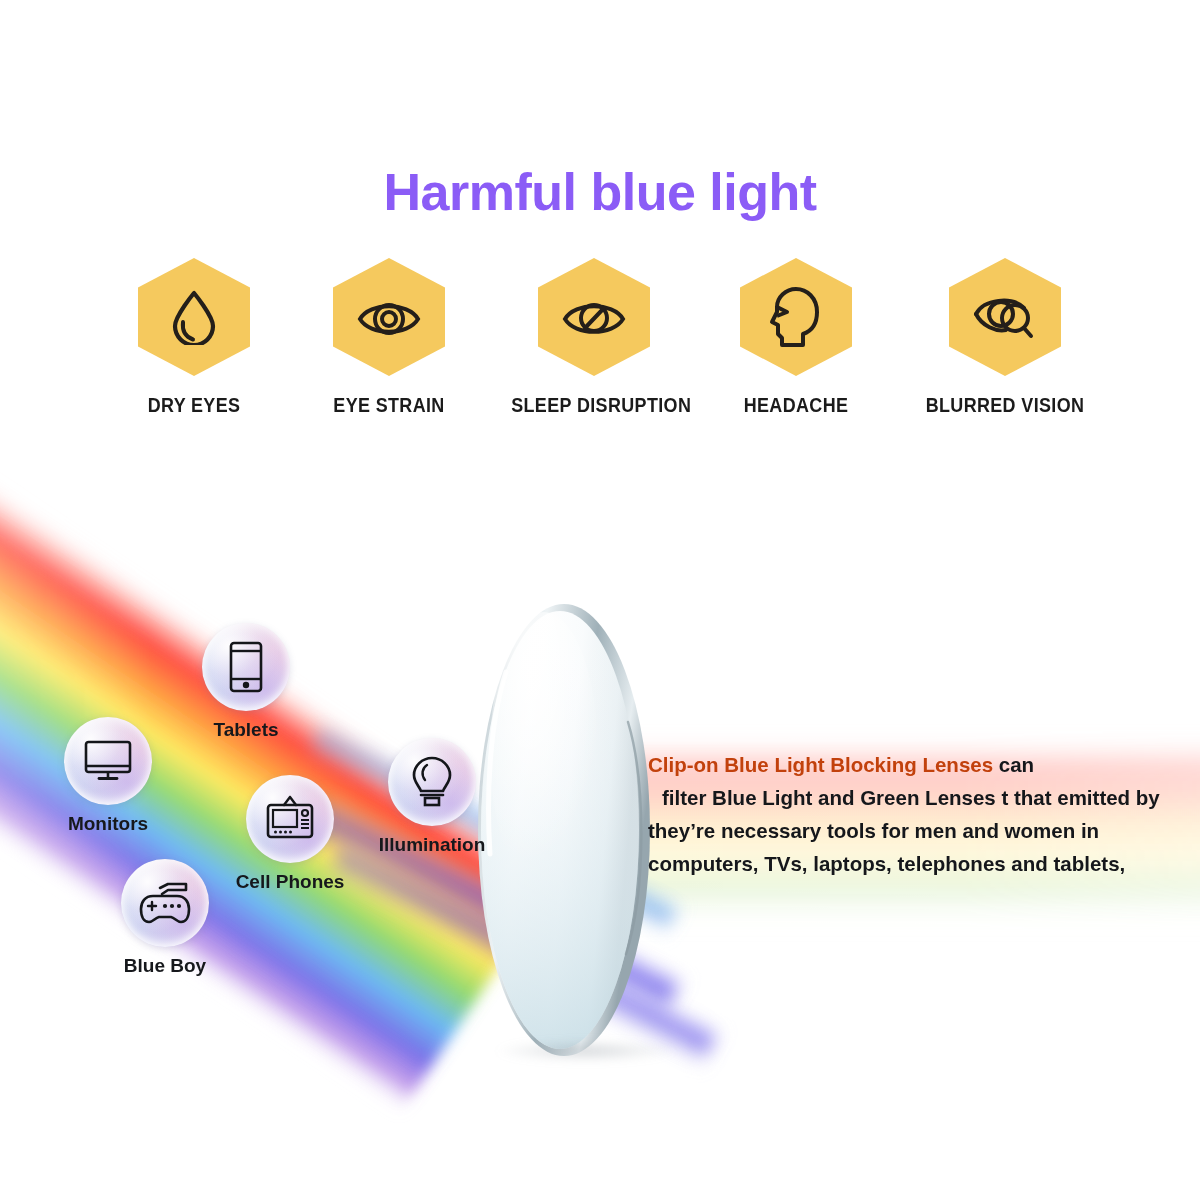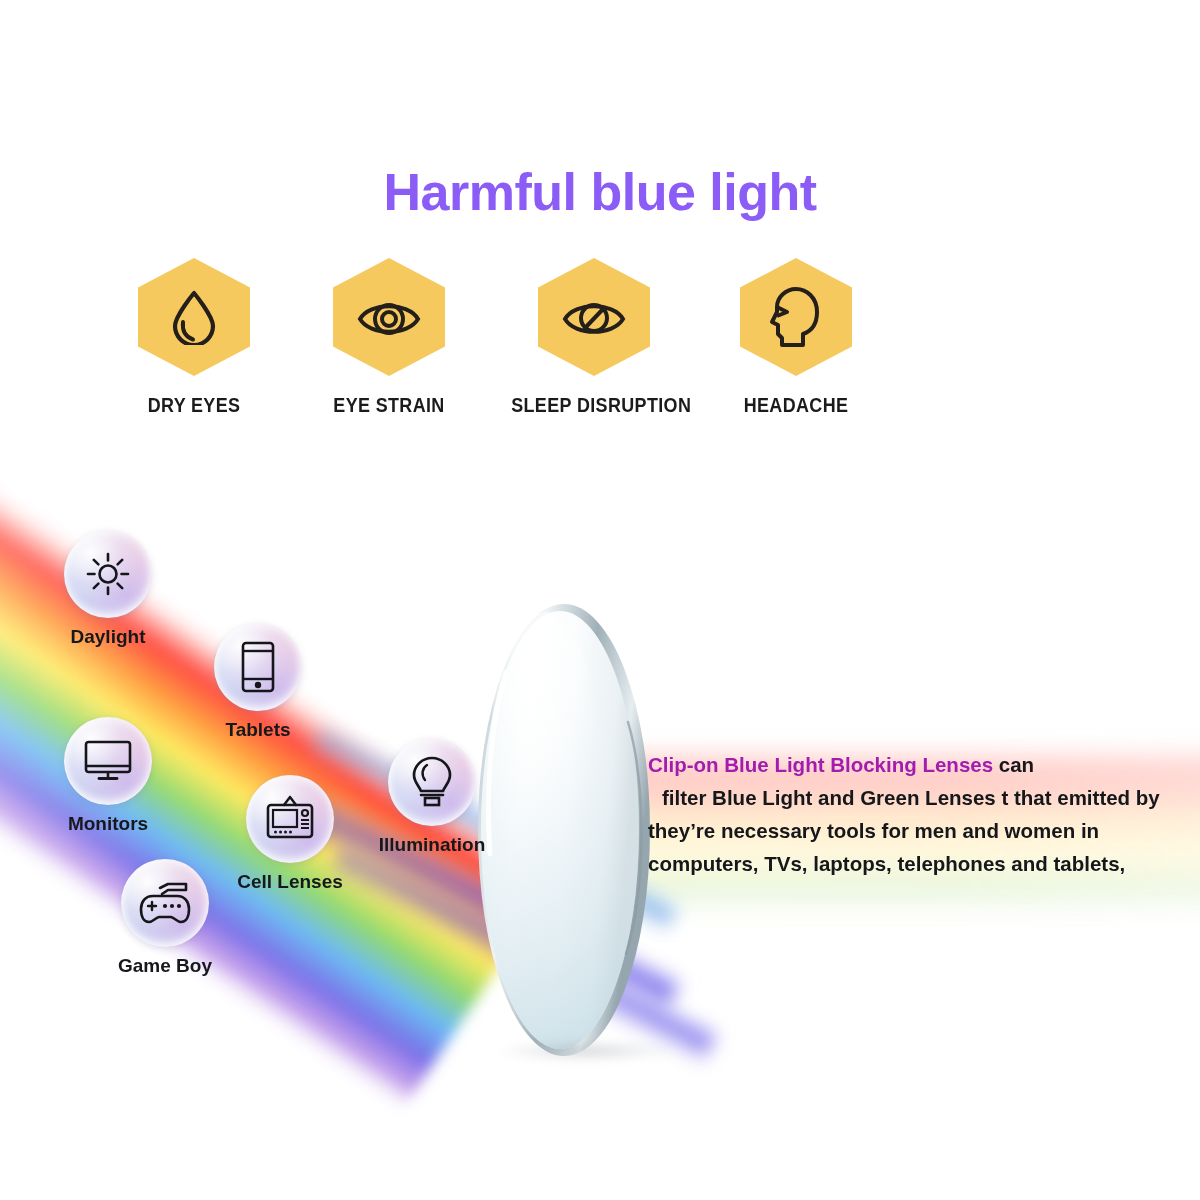--- a/index.html
+++ b/index.html
@@ -65,21 +65,21 @@
     font-family:"Liberation Sans","DejaVu Sans",sans-serif;
   }
 
   
   #copy-block{
     position:absolute;left:648px;top:748px;width:530px;
     font-family:"Liberation Sans","DejaVu Sans",sans-serif;
     font-size:20.5px;font-weight:bold;line-height:33px;color:#15171b;
     text-align:left;
   }
-  #copy-highlight{color:#a21caf;font-weight:bold;}
+  #copy-highlight{color:#c2410c;font-weight:bold;}
   .copy-line{display:block;}
   .copy-line.indent{padding-left:14px;}
 </style>
 </head>
 <body>
 
 <div id="stage">
 
   <svg id="beams" viewBox="0 0 1200 1200" width="1200" height="1200" xmlns="http://www.w3.org/2000/svg">
     <defs>
@@ -221,20 +221,32 @@
       <div class="hexagon">
         <svg width="66" height="46" viewBox="0 0 66 46">
           <path d="M4 25 C14 8 52 8 62 25 C52 42 14 42 4 25 Z" fill="none" stroke="#241f1a" stroke-width="4" stroke-linecap="round"></path>
           <circle cx="33" cy="24" r="13" fill="none" stroke="#241f1a" stroke-width="4"></circle>
           <line x1="24" y1="34" x2="43" y2="14" stroke="#241f1a" stroke-width="4" stroke-linecap="round"></line>
         </svg>
       </div>
       <div class="symptom-label">SLEEP DISRUPTION</div>
     </div>
 
+    <div class="symptom" style="left:915px;">
+      <div class="hexagon">
+        <svg width="66" height="50" viewBox="0 0 66 50">
+          <path d="M4 22 C12 7 40 4 52 16" fill="none" stroke="#241f1a" stroke-width="4" stroke-linecap="round"></path>
+          <path d="M4 22 C10 34 24 40 34 38" fill="none" stroke="#241f1a" stroke-width="4" stroke-linecap="round"></path>
+          <circle cx="29" cy="22" r="12" fill="none" stroke="#241f1a" stroke-width="4"></circle>
+          <circle cx="43" cy="26" r="13" fill="none" stroke="#241f1a" stroke-width="4"></circle>
+          <line x1="52" y1="36" x2="59" y2="44" stroke="#241f1a" stroke-width="4" stroke-linecap="round"></line>
+        </svg>
+      </div>
+      <div class="symptom-label">BLURRED VISION</div>
+    </div>
   </div>
 
   <div id="lens-wrap">
     <div id="lens-shadow"></div>
     <svg width="176" height="462" viewBox="0 0 176 462">
       <defs>
         <linearGradient id="lensBody" x1="0" y1="0" x2="1" y2="0.25">
           <stop offset="0.00" stop-color="#e7eef1"></stop>
           <stop offset="0.12" stop-color="#f6fafb"></stop>
           <stop offset="0.34" stop-color="#ffffff"></stop>
@@ -268,40 +280,22 @@
       <ellipse cx="84" cy="228" rx="79" ry="219" fill="url(#lensBottomTint)"></ellipse>
 
       <ellipse cx="68" cy="150" rx="54" ry="140" fill="url(#lensGlow)"></ellipse>
 
       <path d="M30 70 C14 120 10 190 14 252" fill="none" stroke="#ffffff" stroke-width="5" opacity="0.85" stroke-linecap="round"></path>
 
       <path d="M152 120 C170 180 170 290 150 352" fill="none" stroke="#8c9ba3" stroke-width="2.5" opacity="0.7" stroke-linecap="round"></path>
     </svg>
   </div>
 
-  <div class="source" style="left:43px;top:530px;width:130px;">
-    <div class="bubble">
-      <svg width="46" height="46" viewBox="0 0 46 46">
-        <circle cx="23" cy="23" r="8.5" fill="none" stroke="#14161a" stroke-width="2.6"></circle>
-        <g stroke="#14161a" stroke-width="2.6" stroke-linecap="round">
-          <line x1="23" y1="3" x2="23" y2="9.5"></line>
-          <line x1="23" y1="36.5" x2="23" y2="43"></line>
-          <line x1="3" y1="23" x2="9.5" y2="23"></line>
-          <line x1="36.5" y1="23" x2="43" y2="23"></line>
-          <line x1="8.8" y1="8.8" x2="13.4" y2="13.4"></line>
-          <line x1="32.6" y1="32.6" x2="37.2" y2="37.2"></line>
-          <line x1="37.2" y1="8.8" x2="32.6" y2="13.4"></line>
-          <line x1="13.4" y1="32.6" x2="8.8" y2="37.2"></line>
-        </g>
-      </svg>
-    </div>
-    <div class="source-label">Daylight</div>
-  </div>
-
-  <div class="source" style="left:193px;top:623px;width:130px;">
+
+  <div class="source" style="left:181px;top:623px;width:130px;">
     <div class="bubble">
       <svg width="36" height="52" viewBox="0 0 36 52">
         <rect x="3" y="2" width="30" height="48" rx="3" fill="none" stroke="#14161a" stroke-width="2.6"></rect>
         <line x1="3" y1="10" x2="33" y2="10" stroke="#14161a" stroke-width="2.4"></line>
         <line x1="3" y1="38" x2="33" y2="38" stroke="#14161a" stroke-width="2.4"></line>
         <circle cx="18" cy="44" r="3.2" fill="#14161a"></circle>
       </svg>
     </div>
     <div class="source-label">Tablets</div>
   </div>
@@ -329,21 +323,21 @@
         <line x1="37" y1="31" x2="45" y2="31" stroke="#14161a" stroke-width="2"></line>
         <line x1="37" y1="35" x2="45" y2="35" stroke="#14161a" stroke-width="2"></line>
         <g fill="#14161a">
           <circle cx="11.5" cy="39" r="1.5"></circle>
             <circle cx="16.5" cy="39" r="1.5"></circle>
           <circle cx="21.5" cy="39" r="1.5"></circle>
             <circle cx="26.5" cy="39" r="1.5"></circle>
         </g>
       </svg>
     </div>
-    <div class="source-label">Cell Lenses</div>
+    <div class="source-label">Cell Phones</div>
   </div>
 
   <div class="source" style="left:362px;top:738px;width:140px;">
     <div class="bubble">
       <svg width="42" height="54" viewBox="0 0 42 54">
         <path d="M21 3 C11 3 3 11 3 20 C3 27 8 31 10 36 L32 36 C34 31 39 27 39 20 C39 11 31 3 21 3 Z" fill="none" stroke="#14161a" stroke-width="2.7" stroke-linejoin="round"></path>
         <path d="M16 10 C11 13 10 20 14 25" fill="none" stroke="#14161a" stroke-width="2.4" stroke-linecap="round"></path>
         <line x1="10" y1="40" x2="32" y2="40" stroke="#14161a" stroke-width="2.6" stroke-linecap="round"></line>
         <rect x="14" y="43" width="14" height="7" fill="none" stroke="#14161a" stroke-width="2.6"></rect>
       </svg>
@@ -356,21 +350,21 @@
       <svg width="54" height="48" viewBox="0 0 54 48">
         <path d="M22 9 L30 5 L48 5 L48 11 L30 11 L24 15" fill="none" stroke="#14161a" stroke-width="2.6" stroke-linejoin="round" stroke-linecap="round"></path>
         <path d="M15 17 C7 17 3 23 3 30 C3 38 6 43 11 43 C15 43 17 39 21 38 L33 38 C37 39 39 43 43 43 C48 43 51 38 51 30 C51 23 47 17 39 17 Z" fill="none" stroke="#14161a" stroke-width="2.6" stroke-linejoin="round"></path>
         <line x1="10" y1="27" x2="18" y2="27" stroke="#14161a" stroke-width="2.4" stroke-linecap="round"></line>
         <line x1="14" y1="23" x2="14" y2="31" stroke="#14161a" stroke-width="2.4" stroke-linecap="round"></line>
         <circle cx="27" cy="27" r="2.1" fill="#14161a"></circle>
         <circle cx="34" cy="27" r="2.1" fill="#14161a"></circle>
         <circle cx="41" cy="27" r="2.1" fill="#14161a"></circle>
       </svg>
     </div>
-    <div class="source-label">Game Boy</div>
+    <div class="source-label">Blue Boy</div>
   </div>
 
   <div id="copy-block">
     <span class="copy-line"><span id="copy-highlight">Clip-on Blue Light Blocking Lenses</span><span> can</span></span>
     <span class="copy-line indent">filter Blue Light and Green Lenses t that emitted by</span>
     <span class="copy-line">they’re necessary  tools for men and women in</span>
     <span class="copy-line">computers, TVs, laptops, telephones and tablets,</span>
   </div>
 
 </div>

